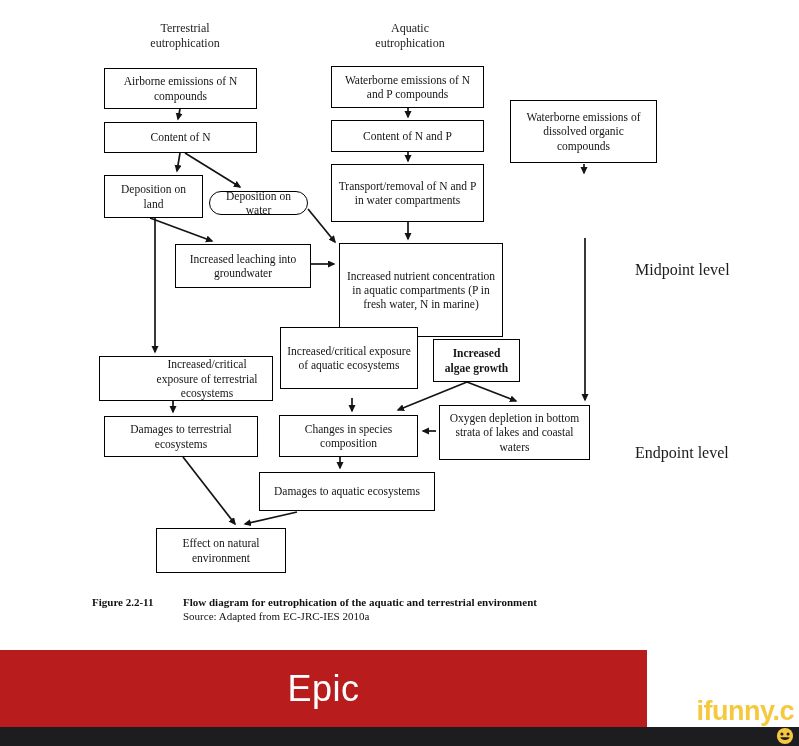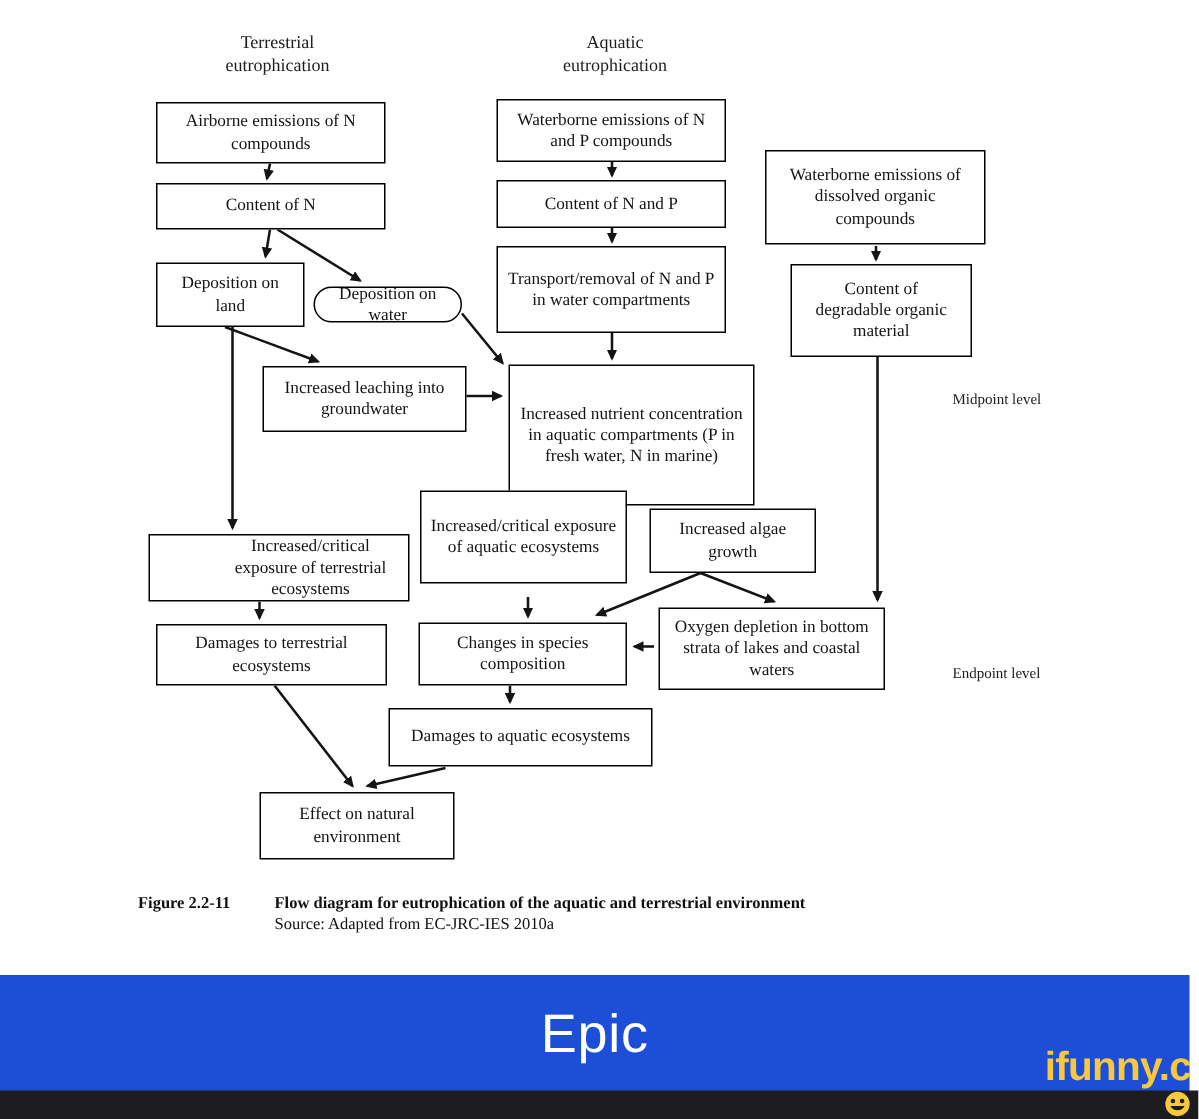--- a/index.html
+++ b/index.html
@@ -36,40 +36,40 @@
     border: 1px solid #000000;
     display: flex; align-items: center; justify-content: center;
     text-align: center;
     font-size: 11.5px; line-height: 1.22;
     color: #141414;
     padding: 2px 6px;
   }
   .node.tightpad { padding: 2px 12px; }
   .side-label {
     position: absolute;
-    font-size: 10px;
+    font-size: 16px;
     color: #1c1c1c;
     white-space: nowrap;
   }
   
   #caption {
     position: absolute; left: 92px; top: 595px;
     display: flex;
     font-size: 11px; line-height: 14px;
     color: #111;
     width: 660px;
   }
   #caption .fig-label { font-weight: bold; width: 91px; flex: 0 0 91px; }
   #caption .cap-title { font-weight: bold; }
   #caption .cap-source { font-weight: normal; }
   
   #meme-bar {
     position: absolute; left: 0; top: 650px;
-    width: 793px; height: 96px;
-    background: #1d4ed8;
+    width: 647px; height: 96px;
+    background: #b91c1c;
     display: flex; align-items: center; justify-content: center;
     padding-bottom: 19px; box-sizing: border-box;
   }
   #meme-caption {
     font-family: "Liberation Sans", sans-serif;
     font-size: 36px;
     color: #ffffff;
     letter-spacing: 0.5px;
   }
   #ifunny-strip {
@@ -129,33 +129,32 @@
 
     <div class="hdr" style="left:132px; top:21px; width:106px;">Terrestrial eutrophication</div>
     <div class="hdr" style="left:360px; top:21px; width:100px;">Aquatic eutrophication</div>
 
     <div class="node" style="left:104px; top:68px;  width:153px; height:41px;">Airborne emissions of N compounds</div>
     <div class="node" style="left:331px; top:66px;  width:153px; height:42px;">Waterborne emissions of N and P compounds</div>
     <div class="node" style="left:510px; top:100px; width:147px; height:63px;">Waterborne emissions of dissolved organic compounds</div>
     <div class="node" style="left:104px; top:122px; width:153px; height:31px;">Content of N</div>
     <div class="node" style="left:331px; top:120px; width:153px; height:32px;">Content of N and P</div>
     <div class="node" style="left:331px; top:164px; width:153px; height:58px;">Transport/removal of N and P in water compartments</div>
-    <div class="node tightpad" style="left:527px; top:176px; width:121px; height:62px;">Content of degradable organic material</div>
     <div class="node" style="left:104px; top:175px; width:99px;  height:43px;">Deposition on land</div>
     <div class="node" style="left:209px; top:191px; width:99px;  height:24px;border-radius:19px;">Deposition on water</div>
     <div class="node" style="left:175px; top:244px; width:136px; height:44px;">Increased leaching into groundwater</div>
     <div class="node" style="left:339px; top:243px; width:164px; height:94px;">Increased nutrient concentration in aquatic compartments (P in fresh water, N in marine)</div>
     <div class="node" style="left:280px; top:327px; width:138px; height:62px;">Increased/critical exposure of aquatic ecosystems</div>
-    <div class="node" style="left:433px; top:339px; width:111px;  height:43px;">Increased algae growth</div>
+    <div class="node" style="left:433px; top:339px; width:87px;  height:43px;font-weight:bold;">Increased algae growth</div>
     <div class="node" style="left:99px;  top:356px; width:174px; height:45px;padding-left:48px;">Increased/critical exposure of terrestrial ecosystems</div>
     <div class="node" style="left:104px; top:416px; width:154px; height:41px;">Damages to terrestrial ecosystems</div>
     <div class="node" style="left:279px; top:415px; width:139px; height:42px;">Changes in species composition</div>
     <div class="node" style="left:439px; top:405px; width:151px; height:55px;">Oxygen depletion in bottom strata of lakes and coastal waters</div>
     <div class="node" style="left:259px; top:472px; width:176px; height:39px;">Damages to aquatic ecosystems</div>
-    <div class="node" style="left:173px; top:528px; width:130px; height:45px;">Effect on natural environment</div>
+    <div class="node" style="left:156px; top:528px; width:130px; height:45px;">Effect on natural environment</div>
 
     <div class="side-label" style="left:635px; top:261px;">Midpoint level</div>
     <div class="side-label" style="left:635px; top:444px;">Endpoint level</div>
   </div>
 
   <div id="caption">
     <span class="fig-label">Figure 2.2-11</span>
     <span>
       <span class="cap-title" style="display:block;">Flow diagram for eutrophication of the aquatic and terrestrial environment</span>
       <span class="cap-source" style="display:block;">Source: Adapted from EC-JRC-IES 2010a</span>

